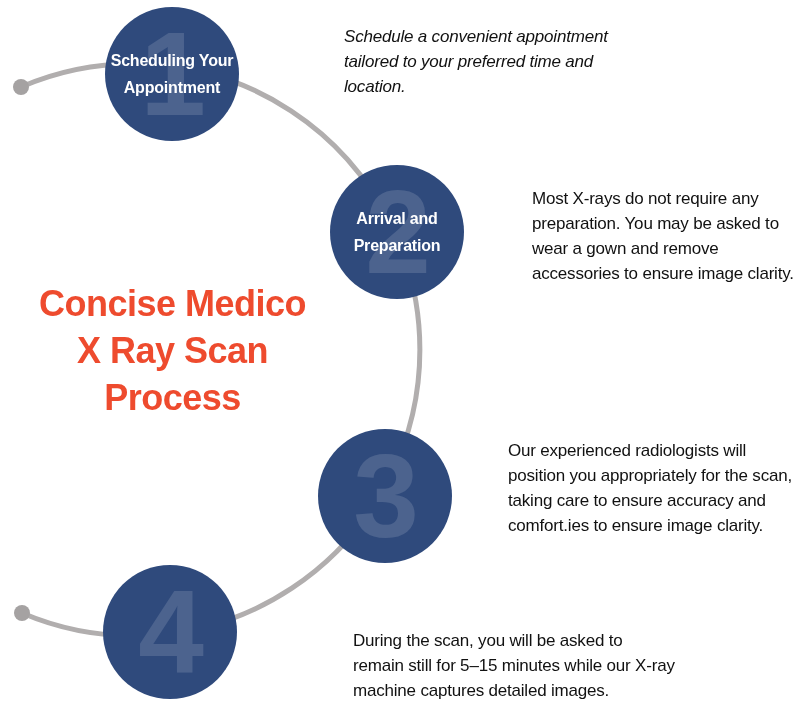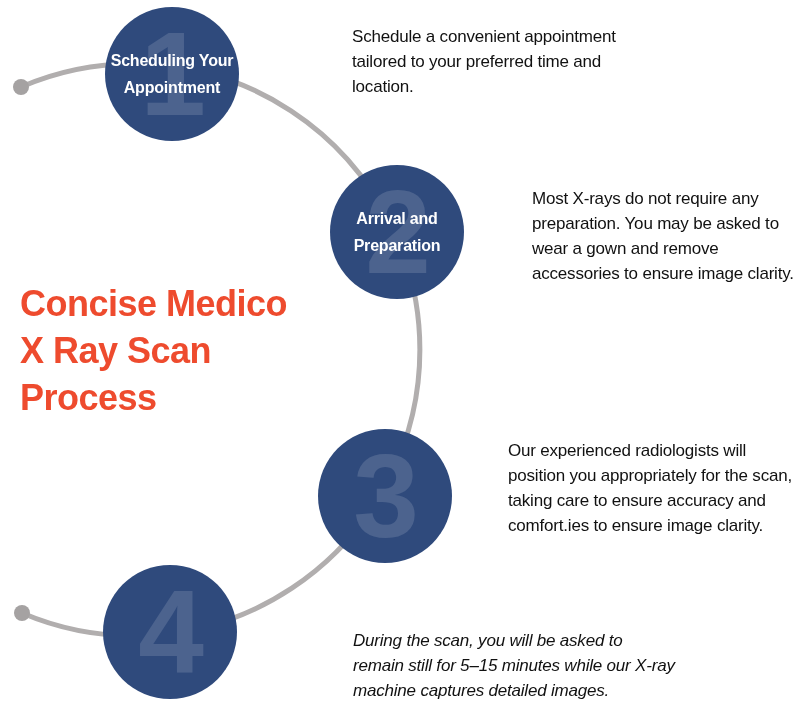--- a/index.html
+++ b/index.html
@@ -28,32 +28,32 @@
     text-align:center;white-space:pre-line;letter-spacing:-0.2px;
   }
   .c1{left:105px;top:7px;}
   .c2{left:330px;top:165px;}
   .c3{left:318px;top:429px;}
   .c4{left:103px;top:565px;}
   .title{
     position:absolute;left:20px;top:280px;width:305px;
     color:var(--title,#ee4b2e);
     font-size:36px;font-weight:800;line-height:47px;
-    white-space:pre-line;letter-spacing:-0.5px;
+    text-align:center;white-space:pre-line;letter-spacing:-0.5px;
     z-index:1;
   }
   .desc{
     position:absolute;color:var(--text,#111111);
     font-size:17px;line-height:25px;white-space:pre-line;
     letter-spacing:-0.2px;z-index:1;
   }
-  .d1{left:352px;top:24px;width:310px;}
+  .d1{left:344px;top:24px;width:310px;font-style:italic;}
   .d2{left:532px;top:186px;width:280px;}
   .d3{left:508px;top:438px;width:305px;}
-  .d4{left:353px;top:628px;width:340px;font-style:italic;}
+  .d4{left:353px;top:628px;width:340px;}
 </style>
 </head>
 <body>
 
 <div class="stage">
 
   <svg class="arc" width="800" height="702" viewBox="0 0 800 702" aria-hidden="true">
     <path d="M 21 87 A 286 286 0 1 1 22 613" fill="none" stroke="#b1aeae" stroke-width="5"></path>
     <circle cx="21" cy="87" r="8" fill="#a5a2a2"></circle>
     <circle cx="22" cy="613" r="8" fill="#a5a2a2"></circle>

